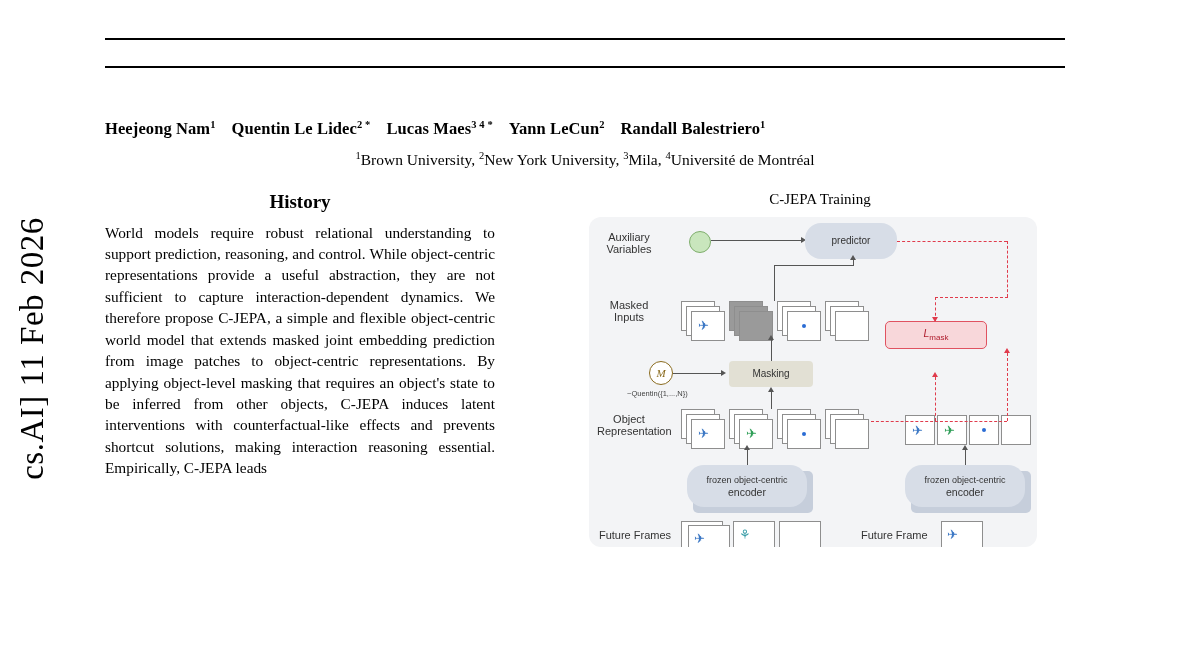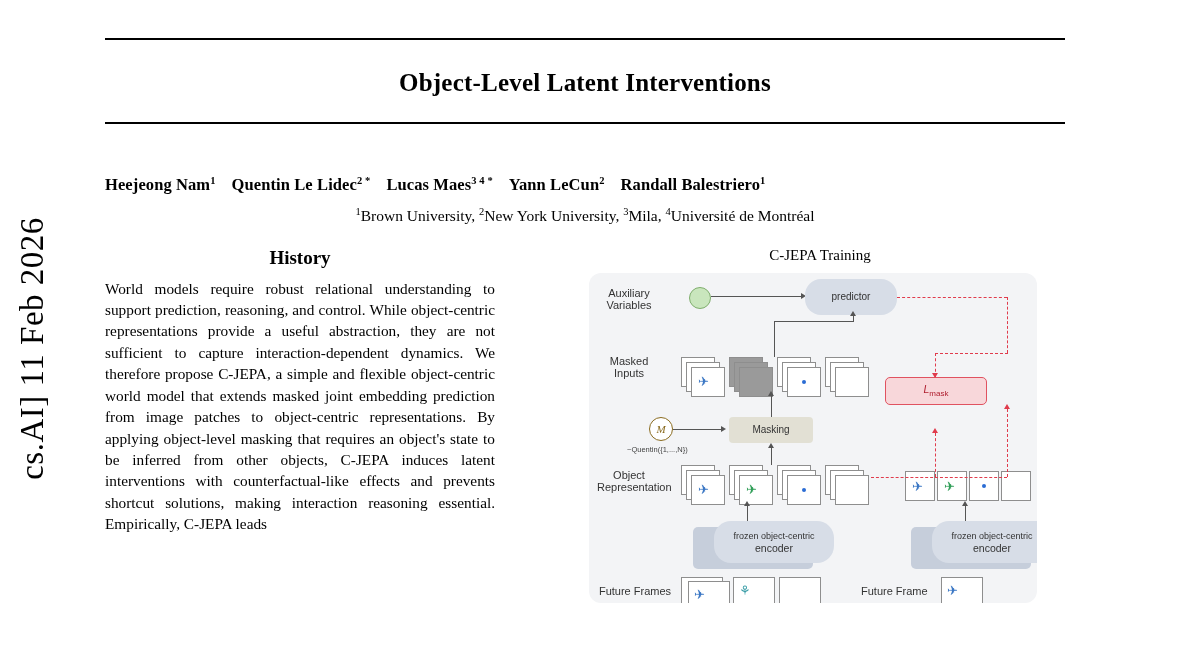--- a/index.html
+++ b/index.html
@@ -176,21 +176,20 @@
     position: absolute;
     background: #d7dde7;
     border-radius: 17px;
     font-size: 9px;
     color: #333;
     display: flex;
     flex-direction: column;
     align-items: center;
     justify-content: center;
     line-height: 12px;
-    margin-left: 27px;
   }
   .encoder-box .big { font-size: 10.5px; }
   .encoder-shadow {
     position: absolute;
     background: #c6cedb;
     border-radius: 5px;
   }
 
   .m-circle {
     position: absolute;
@@ -267,21 +266,20 @@
 </head>
 <body>
 
 <div class="side-stamp">cs.AI]  11 Feb 2026</div>
 
 <div class="page">
 
   <hr class="rule rule-top">
 
   <div class="title">
-    <div>Object-Level Latent Interventions</div>
   </div>
 
   <hr class="rule rule-bottom">
 
   <div class="authors">
     <span class="nm"><span>Heejeong Nam</span><span class="sup">1</span></span><span class="sep"></span><span class="nm"><span>Quentin Le Lidec</span><span class="sup">2 *</span></span><span class="sep"></span><span class="nm"><span>Lucas Maes</span><span class="sup">3 4 *</span></span><span class="sep"></span><span class="nm"><span>Yann LeCun</span><span class="sup">2</span></span><span class="sep"></span><span class="nm"><span>Randall Balestriero</span><span class="sup">1</span></span>
   </div>
 
   <div class="affils">
     <sup>1</sup><span>Brown University,</span>

